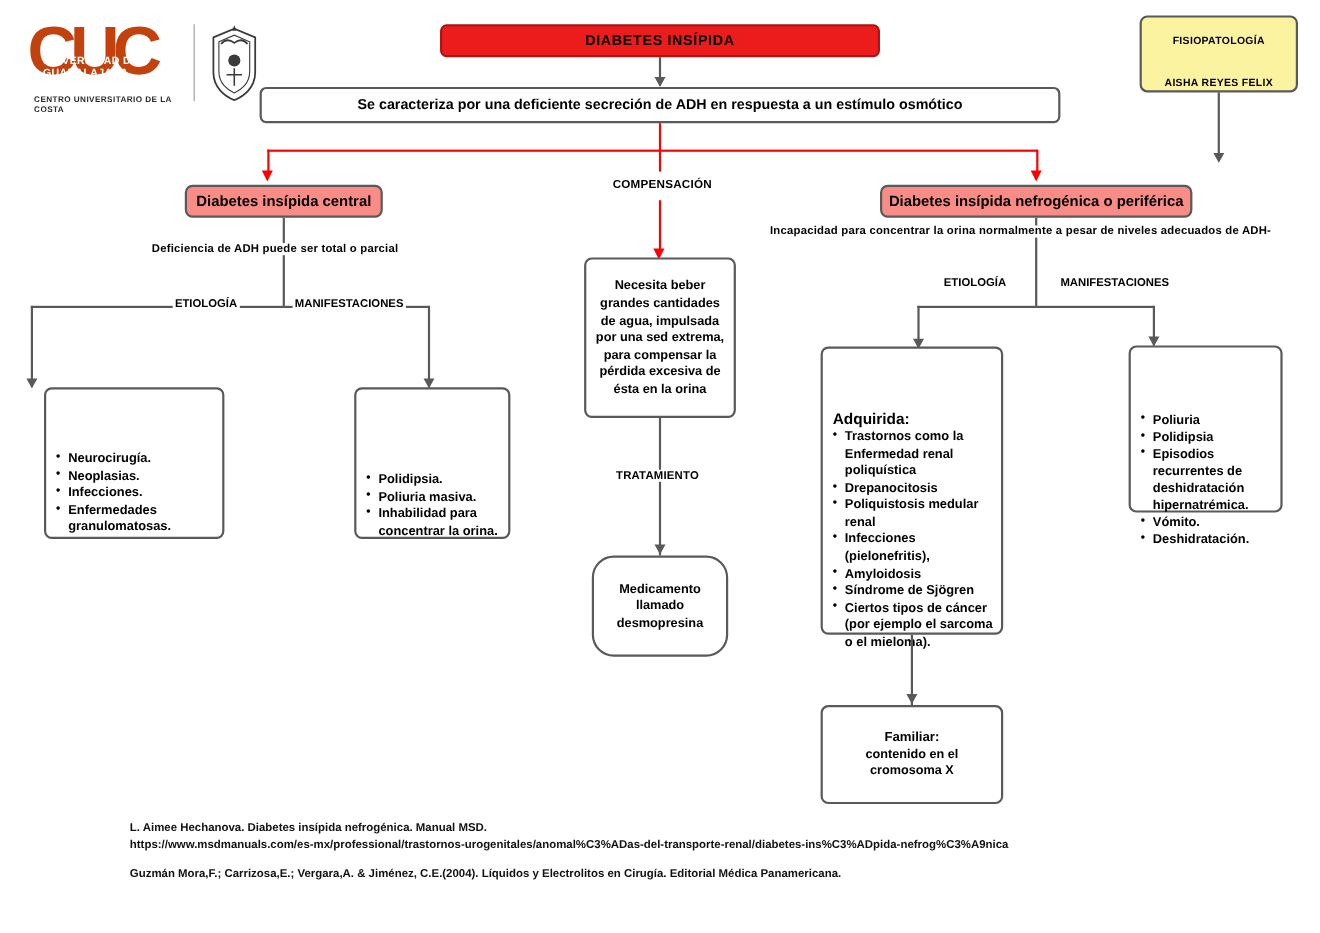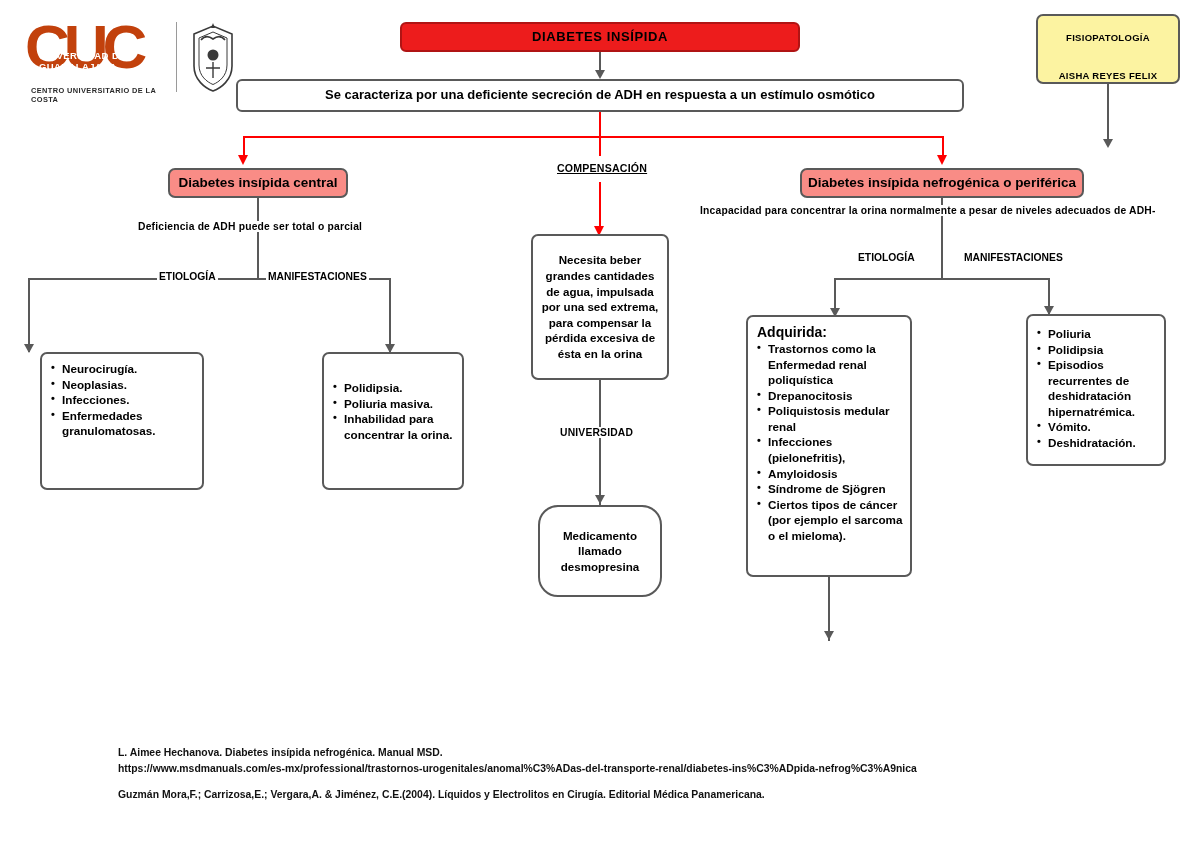--- a/index.html
+++ b/index.html
@@ -24,21 +24,21 @@
 
   .title-txt{font-size:13px;letter-spacing:.6px;}
   .desc-txt{font-size:13px;font-weight:bold;}
   .branch-txt{font-size:13.5px;font-weight:bold;}
   .yellow-txt{font-size:9.5px;line-height:2.3;letter-spacing:.3px;margin-top:16px;}
 
   
   ul.blist{margin:0;padding:0;list-style:none;font-size:11.7px;line-height:1.33;font-weight:bold;}
   ul.blist li{position:relative;padding-left:11px;margin:0 0 0 0;}
   ul.blist li:before{content:"\2022";position:absolute;left:0;top:-1px;font-size:11px;}
-  .boxpad{padding:7px 6px 6px 9px;box-sizing:border-box;width:100%;height:100%;}
+  .boxpad{padding:7px 6px 6px 9px;box-sizing:border-box;width:100%;height:100%;margin-top:48px;}
   .hdr{font-size:14px;font-weight:bold;margin:0 0 1px 0;}
 
   .para{font-size:11.6px;font-weight:bold;line-height:1.35;text-align:center;}
 
   
   .ln{position:absolute;background:#595959;}
   .ln.red{background:#FF0000;}
   .vl{width:1.6px;}
   .hl{height:1.6px;}
   .rvl{width:1.7px;}
@@ -110,21 +110,21 @@
   <div class="ln red rvl" style="left:243px;top:136px;height:22px;"></div>
   <div class="arr red" style="left:238px;top:155px;"></div>
 
   <div class="ln red rvl" style="left:599px;top:136px;height:20px;"></div>
   <div class="ln red rvl" style="left:599px;top:182px;height:48px;"></div>
   <div class="arr red" style="left:594px;top:226px;"></div>
 
   <div class="ln red rvl" style="left:942px;top:136px;height:22px;"></div>
   <div class="arr red" style="left:937px;top:155px;"></div>
 
-  <div class="lbl big" style="left:554px;top:162px;text-decoration:underline;">COMPENSACIÓN</div>
+  <div class="lbl big" style="left:554px;top:162px;">COMPENSACIÓN</div>
 
   <div class="box pink" style="left:168px;top:168px;width:180px;height:30px;">
     <div class="center-txt branch-txt">Diabetes insípida central</div>
   </div>
   <div class="ln vl" style="left:257px;top:198px;height:81px;"></div>
   <div class="lbl" style="left:135px;top:221px;">Deficiencia de ADH puede ser total o parcial</div>
 
   <div class="ln hl" style="left:28px;top:278px;width:362px;"></div>
   <div class="ln vl" style="left:28px;top:278px;height:74px;"></div>
   <div class="arr" style="left:24px;top:344px;"></div>
@@ -152,21 +152,21 @@
         <li>Inhabilidad para concentrar la orina.</li>
       </ul>
     </div>
   </div>
 
   <div class="box" style="left:531px;top:234px;width:138px;height:146px;">
     <div class="center-txt para">Necesita beber grandes cantidades de agua, impulsada por una sed extrema, para compensar la pérdida excesiva de ésta en la orina</div>
   </div>
   <div class="ln vl" style="left:599px;top:380px;height:125px;"></div>
   <div class="arr" style="left:595px;top:495px;"></div>
-  <div class="lbl" style="left:557px;top:427px;">UNIVERSIDAD</div>
+  <div class="lbl" style="left:557px;top:427px;">TRATAMIENTO</div>
 
   <div class="box" style="left:538px;top:505px;width:124px;height:92px;border-radius:20px;">
     <div class="center-txt para">Medicamento llamado desmopresina</div>
   </div>
 
   <div class="box pink" style="left:800px;top:168px;width:284px;height:30px;">
     <div class="center-txt branch-txt">Diabetes insípida nefrogénica o periférica</div>
   </div>
   <div class="ln vl" style="left:941px;top:198px;height:81px;"></div>
   <div class="lbl" style="left:697px;top:205px;">Incapacidad para concentrar la orina normalmente a pesar de niveles adecuados de ADH-</div>
@@ -189,20 +189,26 @@
         <li>Infecciones (pielonefritis),</li>
         <li> Amyloidosis</li>
         <li>Síndrome de Sjögren</li>
         <li>Ciertos tipos de cáncer (por ejemplo el sarcoma o el mieloma).</li>
       </ul>
     </div>
   </div>
   <div class="ln vl" style="left:828px;top:577px;height:64px;"></div>
   <div class="arr" style="left:824px;top:631px;"></div>
 
+  <div class="box" style="left:746px;top:641px;width:166px;height:90px;">
+    <div class="center-txt" style="flex-direction:column;">
+      <div class="para" style="font-size:12px;">Familiar:</div>
+      <div class="para" style="font-size:11.5px;font-weight:bold;">contenido en el cromosoma X</div>
+    </div>
+  </div>
 
   <div class="box" style="left:1026px;top:314px;width:140px;height:152px;">
     <div class="boxpad" style="padding-top:10px;">
       <ul class="blist">
         <li>Poliuria</li>
         <li>Polidipsia</li>
         <li>Episodios recurrentes de deshidratación hipernatrémica.</li>
         <li>Vómito.</li>
         <li>Deshidratación.</li>
       </ul>

